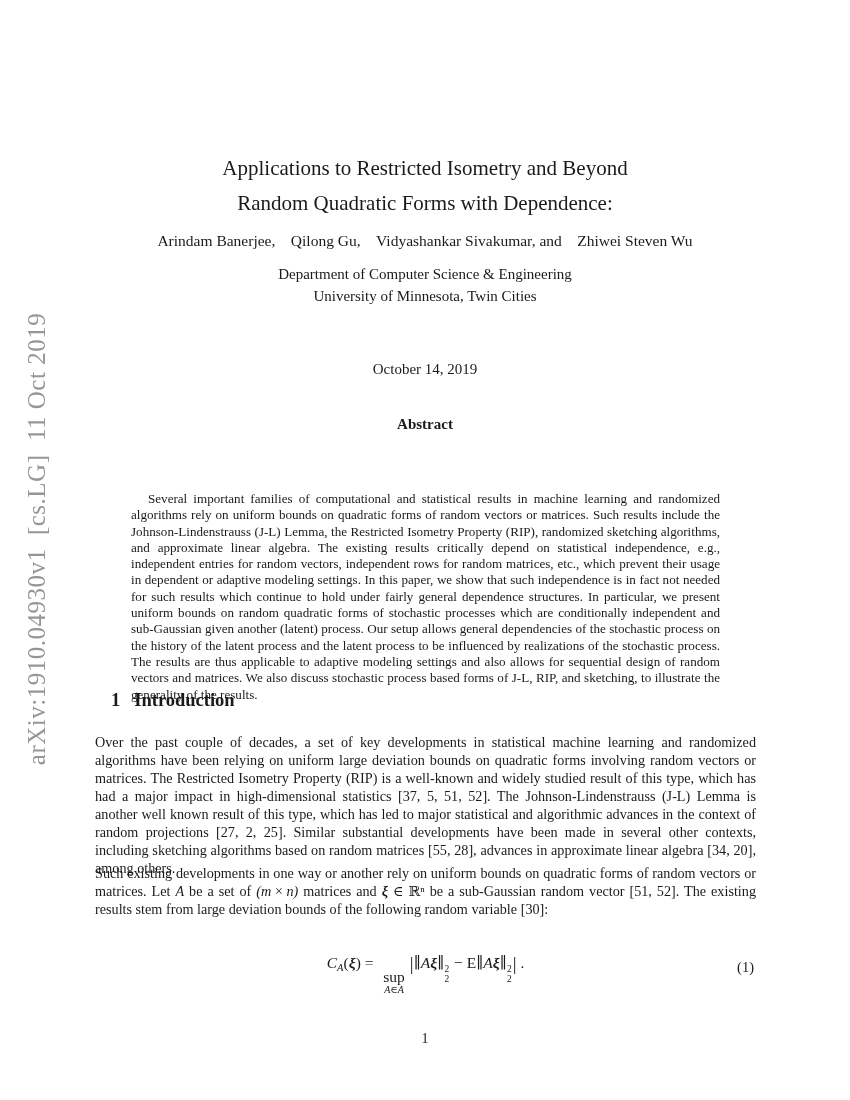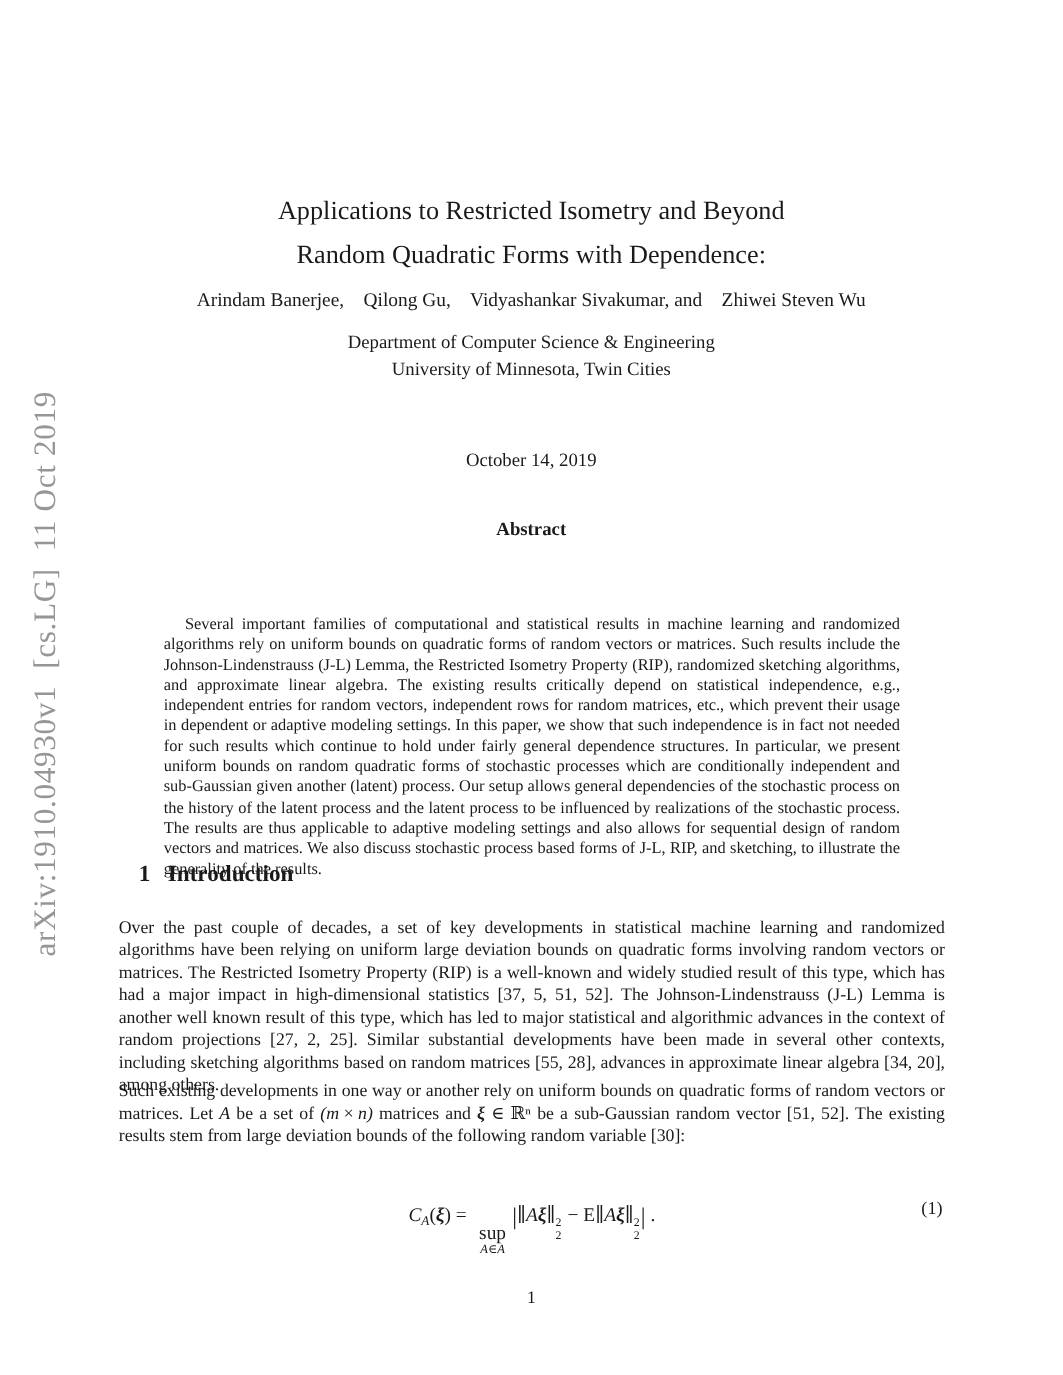--- a/index.html
+++ b/index.html
@@ -65,21 +65,21 @@
 
   .it { font-style: italic; }
   .bold-it { font-style: italic; font-weight: bold; }
 
   
   .equation {
     position: absolute;
     top: 949px; left: 95px; width: 661px; height: 44px;
   }
   .eq-math {
-    position: absolute; left: 0; right: 0; top: 14px;
+    position: absolute; left: 0; right: 0; top: 4px;
     text-align: center;
     font-size: 15.5px;
     font-style: italic;
     white-space: nowrap;
   }
   .eq-math .rm { font-style: normal; }
   .eq-sub { font-size: 10.5px; vertical-align: -3px; }
   .supstack {
     display: inline-flex; flex-direction: column; align-items: center;
     vertical-align: -14px; line-height: 1.05; margin: 0 5px 0 6px;

